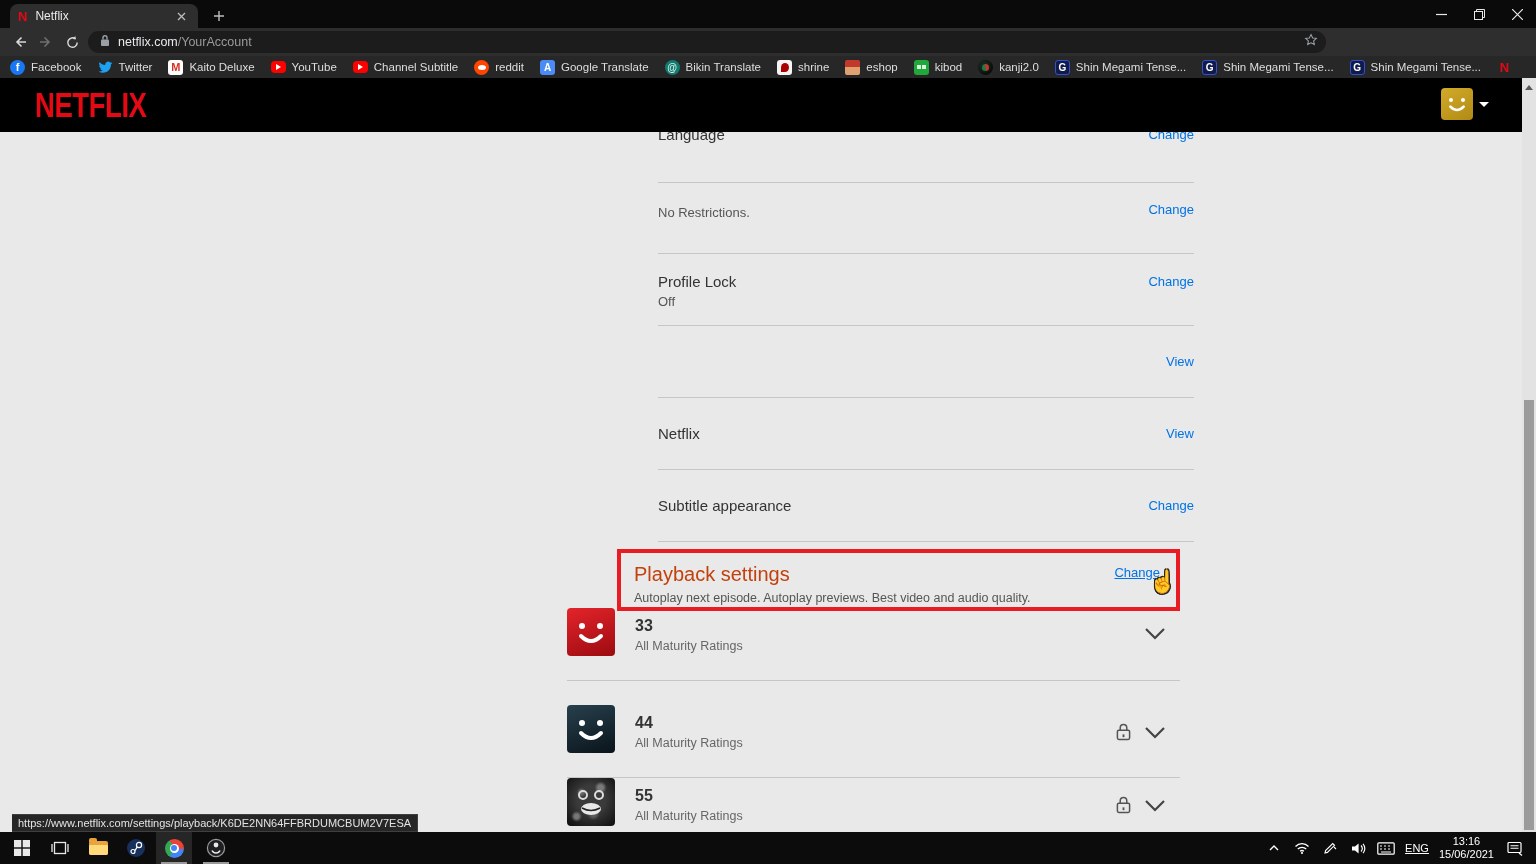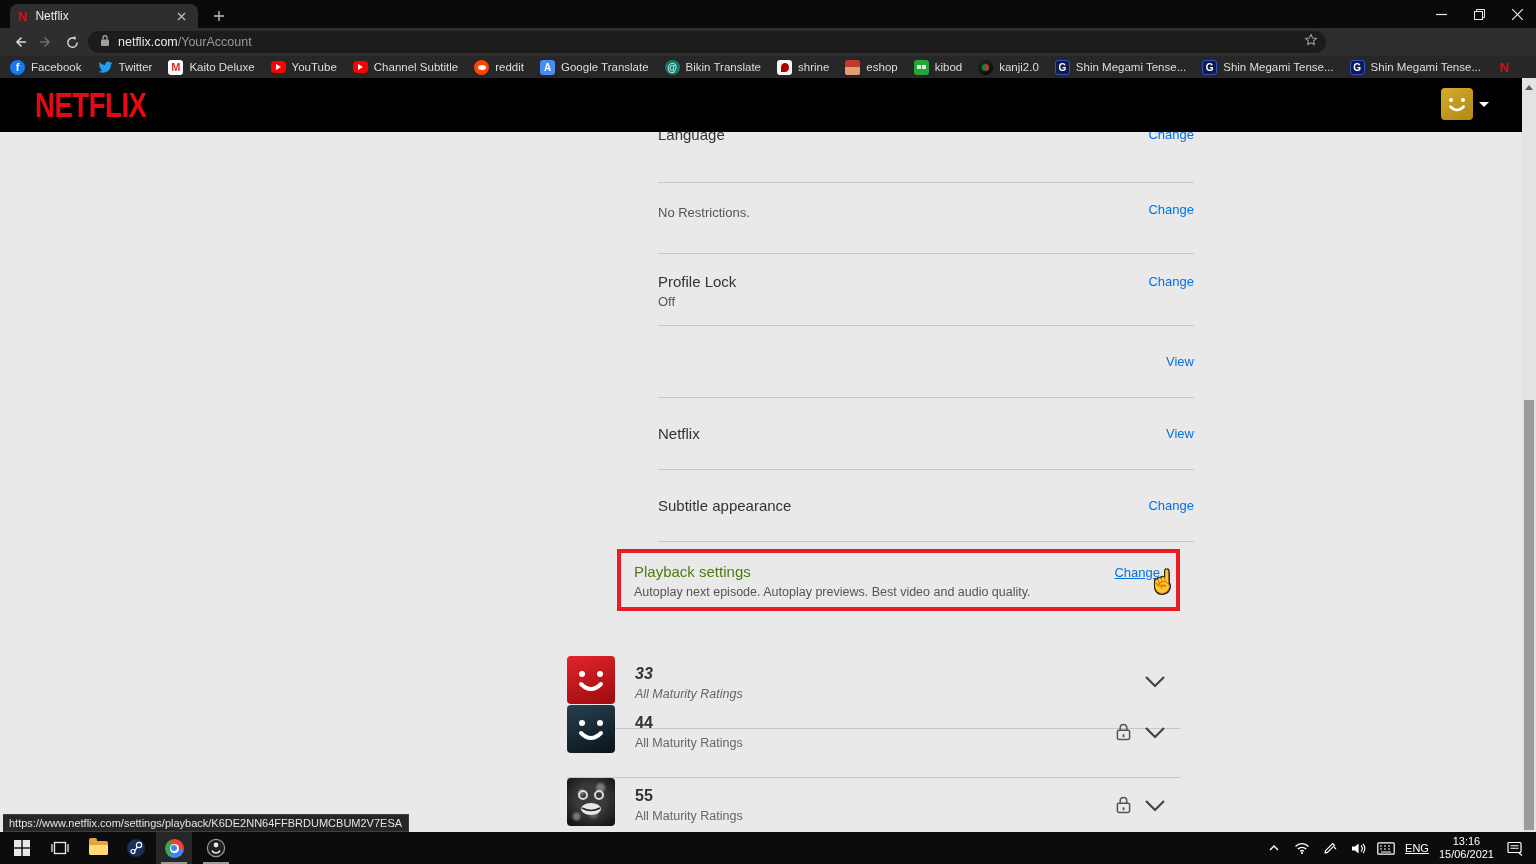--- a/index.html
+++ b/index.html
@@ -77,21 +77,21 @@
 
   
   .page { position:absolute; left:0; top:132px; width:1536px; height:700px; background:#e9e9e9; overflow:hidden; }
   .settings-list { position:absolute; left:634px; top:0; width:536px; }
   .s-row { position:absolute; left:4px; width:536px; border-bottom:1px solid #c6c6c6;margin-left:20px; }
   .s-title { font-size:15px; color:#333; }
   .s-value { font-size:13px; color:#555; margin-top:4px; }
   .s-action { position:absolute; right:0; font-size:13px; color:#0073e6; text-decoration:none; cursor:pointer; }
   .hl-box { position:absolute; left:617px; top:417px; width:563px; height:62px; border:4px solid #ea1c23; background:transparent; }
   .hl-inner { position:relative; width:100%; height:100%; padding:10px 0 0 13px; }
-  .hl-title { font-size:15px; color:#4d7c0f; }
+  .hl-title { font-size:20px; color:#c2410c; }
   .hl-desc { font-size:12.5px; color:#555; margin-top:5px; }
   .hl-action { position:absolute; right:16px; top:12px; font-size:13px; color:#0073e6; text-decoration:underline; cursor:pointer; }
   .cursor-hand { position:absolute; left:1149px; top:437px; font-size:22px; color:#fff;
                  text-shadow:-1px -1px 0 #222,1px -1px 0 #222,-1px 1px 0 #222,1px 1px 0 #222; z-index:9; }
 
   .profiles-list { position:absolute; left:567px; top:0; width:613px; }
   .p-row { position:absolute; left:0; width:613px; height:73px; border-bottom:1px solid #c6c6c6; }
   .p-row:last-child { border-bottom:none;text-decoration:underline; }
   .p-avatar { position:absolute; left:0; top:0; width:48px; height:48px; border-radius:4px; overflow:hidden; }
   .av-red { background:linear-gradient(160deg,#e3242b,#9c0b10); }
@@ -105,21 +105,21 @@
   .p-rating { position:absolute; left:68px; top:31px; font-size:12.5px; color:#666; }
   .p-icons { position:absolute; right:14px; top:18px; display:flex; align-items:center; gap:13px; }
 
   
   .scrollbar { position:absolute; right:0; top:78px; width:14px; height:754px; background:#e3e3e3; z-index:6; }
   .sb-up { position:absolute; top:2px; left:0; width:14px; height:14px; display:flex; align-items:center; justify-content:center; }
   .sb-up i { width:0; height:0; border-left:4px solid transparent; border-right:4px solid transparent; border-bottom:5px solid #5a5a5a; }
   .sb-thumb { position:absolute; left:2px; top:322px; width:10px; height:430px; background:#9b9b9b; }
 
   
-  .status-tip { position:absolute; left:3px; top:814px; height:18px; background:#262626; border:1px solid #3f3f3f;
+  .status-tip { position:absolute; left:12px; top:814px; height:18px; background:#262626; border:1px solid #3f3f3f;
                 border-left:none; color:#e3e3e3; font-size:11px; padding:2px 6px; z-index:8; white-space:nowrap; }
 
   
   .taskbar { position:absolute; left:0; top:832px; width:1536px; height:32px; background:#0c0c0c; z-index:10; }
   .tb-ic { position:absolute; top:0; width:36px; height:32px; display:flex; align-items:center; justify-content:center; }
   .tb-active { background:#262626; }
   .tb-underline::after { content:""; position:absolute; bottom:0; left:5px; right:5px; height:2px; background:#9a9a9a; }
   .chrome-ball { width:19px; height:19px; border-radius:50%;
                  background:conic-gradient(from -30deg,#ea4335 0 120deg,#4285f4 120deg 240deg,#34a853 240deg 360deg);
                  display:flex; align-items:center; justify-content:center; }
@@ -359,21 +359,21 @@
     <div class="hl-box">
       <div class="hl-inner">
         <div class="hl-title">Playback settings</div>
         <div class="hl-desc">Autoplay next episode. Autoplay previews. Best video and audio quality.</div>
         <a class="hl-action">Change</a>
       </div>
     </div>
     <div class="cursor-hand">☝</div>
 
     <div class="profiles-list">
-        <div class="p-row" style="top: 524px; font-style: italic;">
+        <div class="p-row" style="top: 476px;">
           <div class="p-avatar av-red"><svg width="48" height="48" viewBox="0 0 48 48">
               <circle cx="15" cy="18" r="3" fill="#fff"></circle>
               <circle cx="33" cy="18" r="3" fill="#fff"></circle>
               <path d="M14 28 q10 10 20 0" stroke="#fff" stroke-width="4" fill="none" stroke-linecap="round"></path>
             </svg></div>
           <div class="p-name">33</div>
           <div class="p-rating">All Maturity Ratings</div>
           <div class="p-icons">
             <span><svg width="22" height="13" viewBox="0 0 22 13">
                 <path d="M2 2 L11 11 L20 2" stroke="#444" stroke-width="2.2" fill="none"></path>

